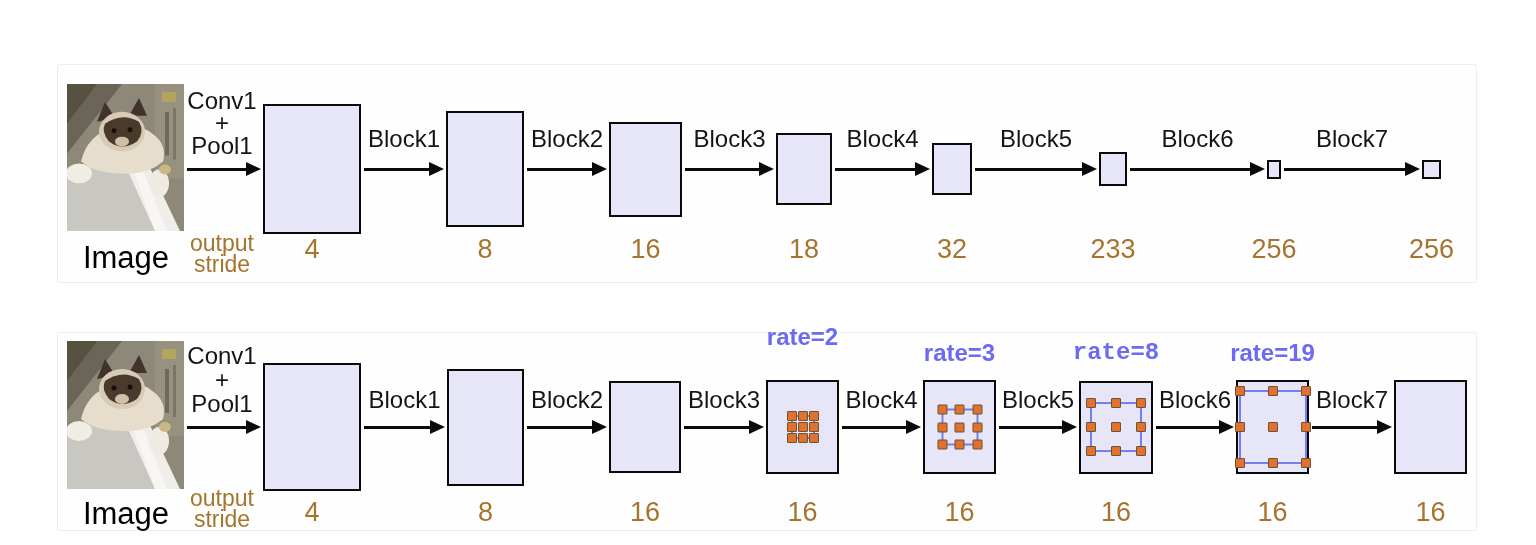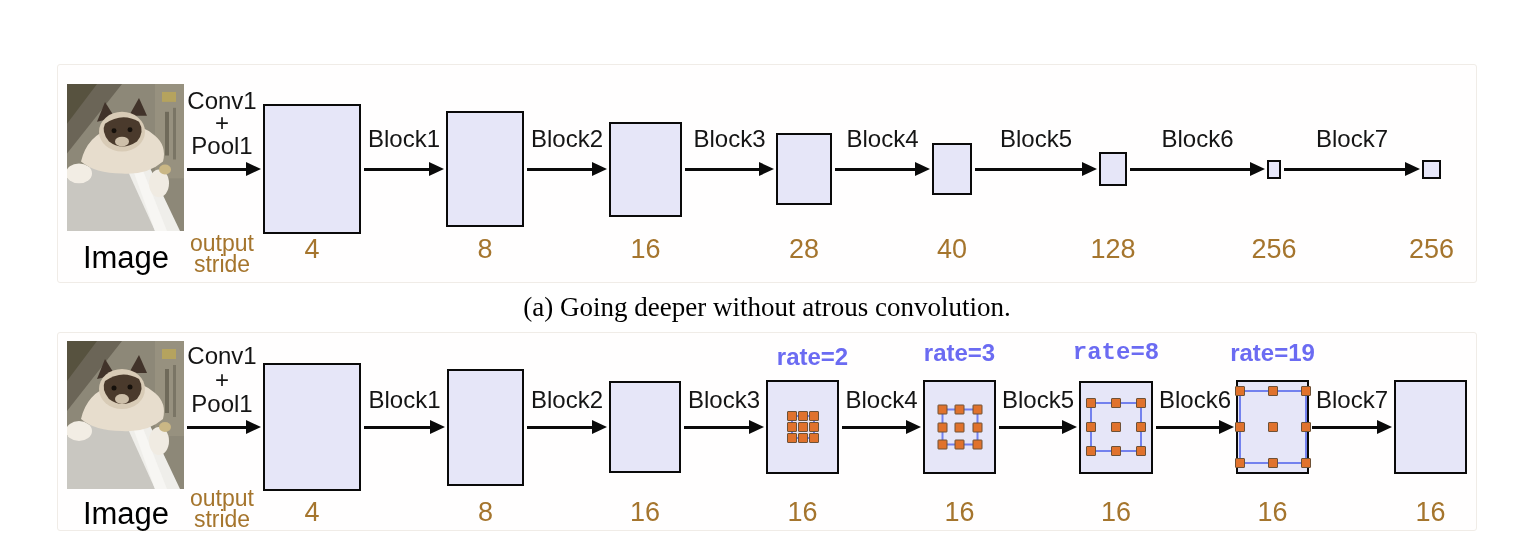--- a/index.html
+++ b/index.html
@@ -27,21 +27,20 @@
        background:var(--dot-fill,#e0722d);border:1px solid var(--dot-border,#6e5136);
        transform:translate(-50%,-50%);z-index:2;}
   .caption{position:absolute;left:57px;width:1420px;text-align:center;
            font-family:"Liberation Serif","DejaVu Serif",serif;font-size:27px;
            color:var(--caption-text,#000);}
 </style>
 </head>
 <body>
 
 <div class="figure" id="fig">
-  <div class="caption" style="top:292px;">(a) Going deeper without atrous convolution.</div>
 <div class="panel" style="top: 64px; height: 219px;">
       <div class="catimg" style="left: 9px; top: 19px; width: 117px; height: 147px;"><svg viewBox="0 0 117 148" width="100%" height="100%" preserveAspectRatio="none">
           <rect width="117" height="148" fill="#8d8878"></rect>
           <polygon points="0,0 55,0 0,70" fill="#6b6557"></polygon>
           <polygon points="0,0 30,0 0,40" fill="#57523f"></polygon>
           <rect x="88" y="0" width="29" height="95" fill="#97917f"></rect>
           <rect x="95" y="8" width="14" height="10" fill="#b5a35e"></rect>
           <rect x="98" y="28" width="4" height="44" fill="#6f6a5a"></rect>
           <rect x="106" y="24" width="3" height="52" fill="#7a7565"></rect>
           <polygon points="0,95 52,68 78,74 112,148 0,148" fill="#c9c7c1"></polygon>
@@ -76,31 +75,31 @@
       <div class="lbl stride-num" style="left: 427px; top: 184px;">8</div>
       <div class="arrow-line" style="left: 469px; top: 102.5px; width: 67px;"></div>
       <div class="arrow-head" style="left: 534px; top: 97px;"></div>
       <div class="lbl block-lbl" style="left: 509px; top: 74px;">Block2</div>
       <div class="box" style="left: 551px; top: 56.5px; width: 73px; height: 95px;"></div>
       <div class="lbl stride-num" style="left: 587.5px; top: 184px;">16</div>
       <div class="arrow-line" style="left: 627px; top: 102.5px; width: 76px;"></div>
       <div class="arrow-head" style="left: 701px; top: 97px;"></div>
       <div class="lbl block-lbl" style="left: 671.5px; top: 74px;">Block3</div>
       <div class="box" style="left: 718px; top: 68px; width: 56px; height: 72px;"></div>
-      <div class="lbl stride-num" style="left: 746px; top: 184px;">28</div>
+      <div class="lbl stride-num" style="left: 746px; top: 184px;">18</div>
       <div class="arrow-line" style="left: 777px; top: 102.5px; width: 82px;"></div>
       <div class="arrow-head" style="left: 857px; top: 97px;"></div>
       <div class="lbl block-lbl" style="left: 824.5px; top: 74px;">Block4</div>
       <div class="box" style="left: 874px; top: 78px; width: 40px; height: 52px;"></div>
-      <div class="lbl stride-num" style="left: 894px; top: 184px;">40</div>
+      <div class="lbl stride-num" style="left: 894px; top: 184px;">32</div>
       <div class="arrow-line" style="left: 917px; top: 102.5px; width: 109px;"></div>
       <div class="arrow-head" style="left: 1024px; top: 97px;"></div>
       <div class="lbl block-lbl" style="left: 978px; top: 74px;">Block5</div>
       <div class="box" style="left: 1041px; top: 87px; width: 28px; height: 34px;"></div>
-      <div class="lbl stride-num" style="left: 1055px; top: 184px;">128</div>
+      <div class="lbl stride-num" style="left: 1055px; top: 184px;">233</div>
       <div class="arrow-line" style="left: 1072px; top: 102.5px; width: 122px;"></div>
       <div class="arrow-head" style="left: 1192px; top: 97px;"></div>
       <div class="lbl block-lbl" style="left: 1139.5px; top: 74px;">Block6</div>
       <div class="box" style="left: 1209px; top: 94.5px; width: 14px; height: 19px;"></div>
       <div class="lbl stride-num" style="left: 1216px; top: 184px;">256</div>
       <div class="arrow-line" style="left: 1226px; top: 102.5px; width: 123px;"></div>
       <div class="arrow-head" style="left: 1347px; top: 97px;"></div>
       <div class="lbl block-lbl" style="left: 1294px; top: 74px;">Block7</div>
       <div class="box" style="left: 1364px; top: 94.5px; width: 19px; height: 19px;"></div>
       <div class="lbl stride-num" style="left: 1373.5px; top: 184px;">256</div>
@@ -160,21 +159,21 @@
           <div class="dot" style="left: 100%; top: 0%;"></div>
           <div class="dot" style="left: 0%; top: 50%;"></div>
           <div class="dot" style="left: 50%; top: 50%;"></div>
           <div class="dot" style="left: 100%; top: 50%;"></div>
           <div class="dot" style="left: 0%; top: 100%;"></div>
           <div class="dot" style="left: 50%; top: 100%;"></div>
           <div class="dot" style="left: 100%; top: 100%;"></div>
         </div>
       </div>
       <div class="lbl stride-num" style="left: 744.5px; top: 179px;">16</div>
-      <div class="lbl rate-lbl" style="left: 744.5px; top: 24px; margin-left: 10px;">rate=2</div>
+      <div class="lbl rate-lbl" style="left: 744.5px; top: 4px;">rate=2</div>
       <div class="arrow-line" style="left: 784px; top: 92.5px; width: 66px;"></div>
       <div class="arrow-head" style="left: 848px; top: 87px;"></div>
       <div class="lbl block-lbl" style="left: 823.5px; top: 67px;">Block4</div>
       <div class="box" style="left: 865px; top: 47px; width: 73px; height: 94px;">
         <div class="dot-grid" style="left: 50%; top: 50%; width: 35px; height: 35px;">
           <div class="dot-frame"></div>
           <div class="dot" style="left: 0%; top: 0%;"></div>
           <div class="dot" style="left: 50%; top: 0%;"></div>
           <div class="dot" style="left: 100%; top: 0%;"></div>
           <div class="dot" style="left: 0%; top: 50%;"></div>

